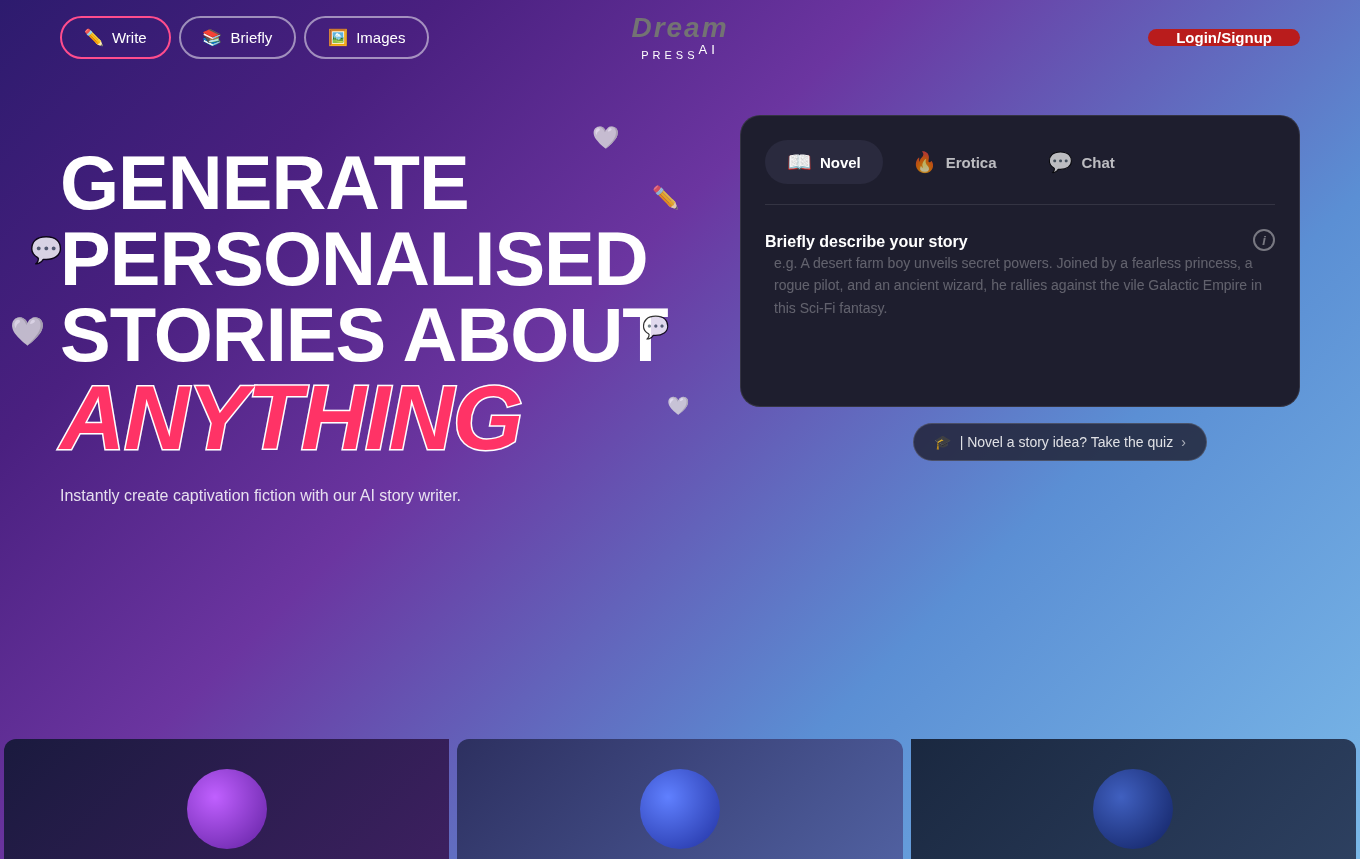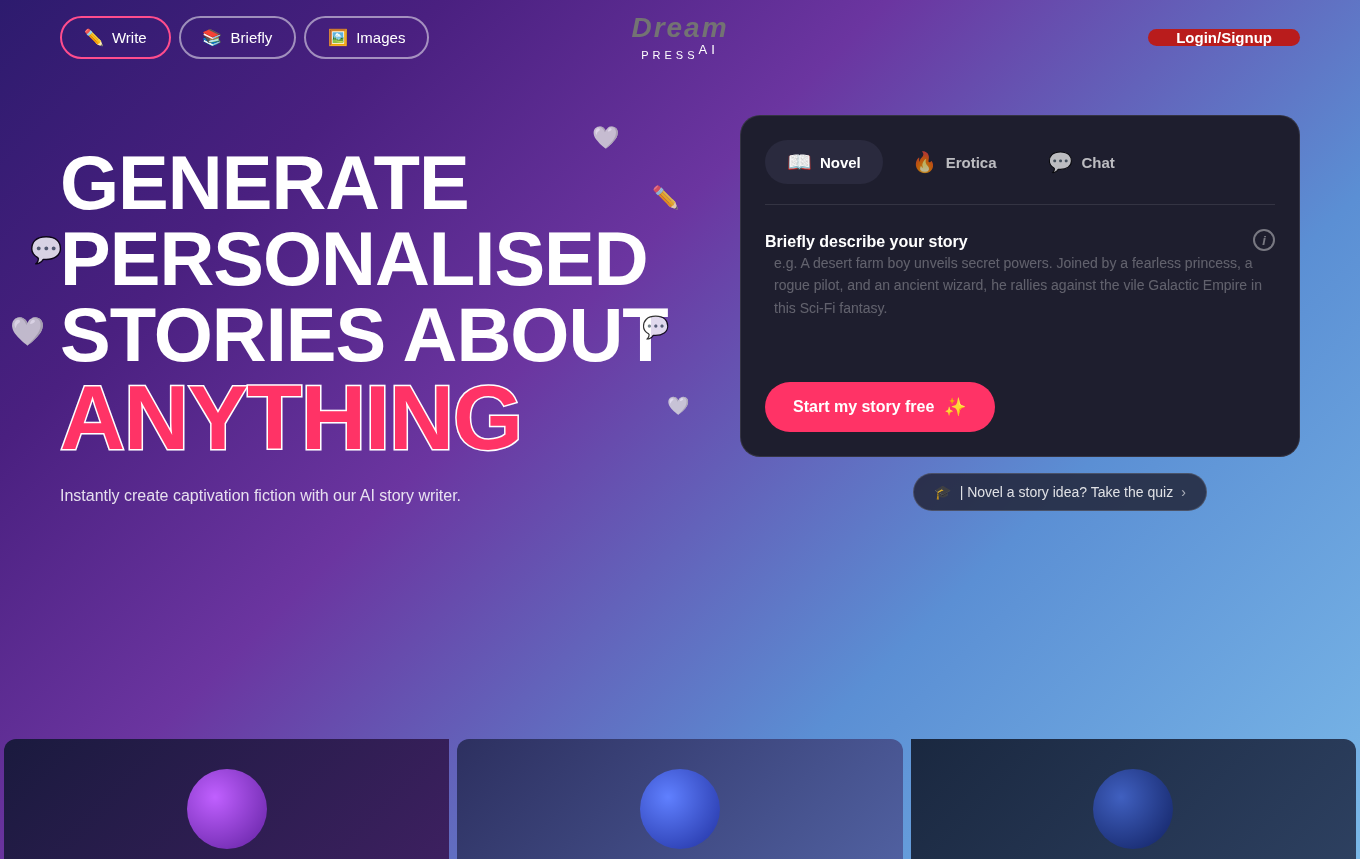--- a/index.html
+++ b/index.html
@@ -110,20 +110,21 @@
       font-size: 76px;
       font-weight: 900;
       color: white;
       line-height: 1.0;
       text-transform: uppercase;
       letter-spacing: -1px;
     }
 
     .hero-title .anything {
       color: #ff3366;
+      font-style: italic;
       -webkit-text-stroke: 3px white;
       paint-order: stroke fill;
       display: block;
       font-size: 90px;
     }
 
     .hero-subtitle {
       color: rgba(255,255,255,0.85);
       font-size: 16px;
       margin-top: 24px;
@@ -432,24 +433,20 @@
       </div>
 
       <div class="desc-label">
         <span class="desc-label-text">Briefly describe your story</span>
         <div class="info-icon">i</div>
       </div>
 
       <div class="desc-placeholder">e.g. A desert farm boy unveils secret powers. Joined by a fearless princess, a rogue pilot, and an ancient wizard, he rallies against the vile Galactic Empire in this Sci-Fi fantasy.</div>
 
       <div class="card-bottom">
-        <button class="start-btn">
-          <span>Start my story free</span>
-          <span class="sparkle-icon">✨</span>
-        </button>
       </div>
 
     </div>
 
     <div class="quiz-link">
       <div class="quiz-pill">
         <span>🎓</span>
         <span>| Novel a story idea? Take the quiz</span>
         <span class="chevron">›</span>
       </div>

